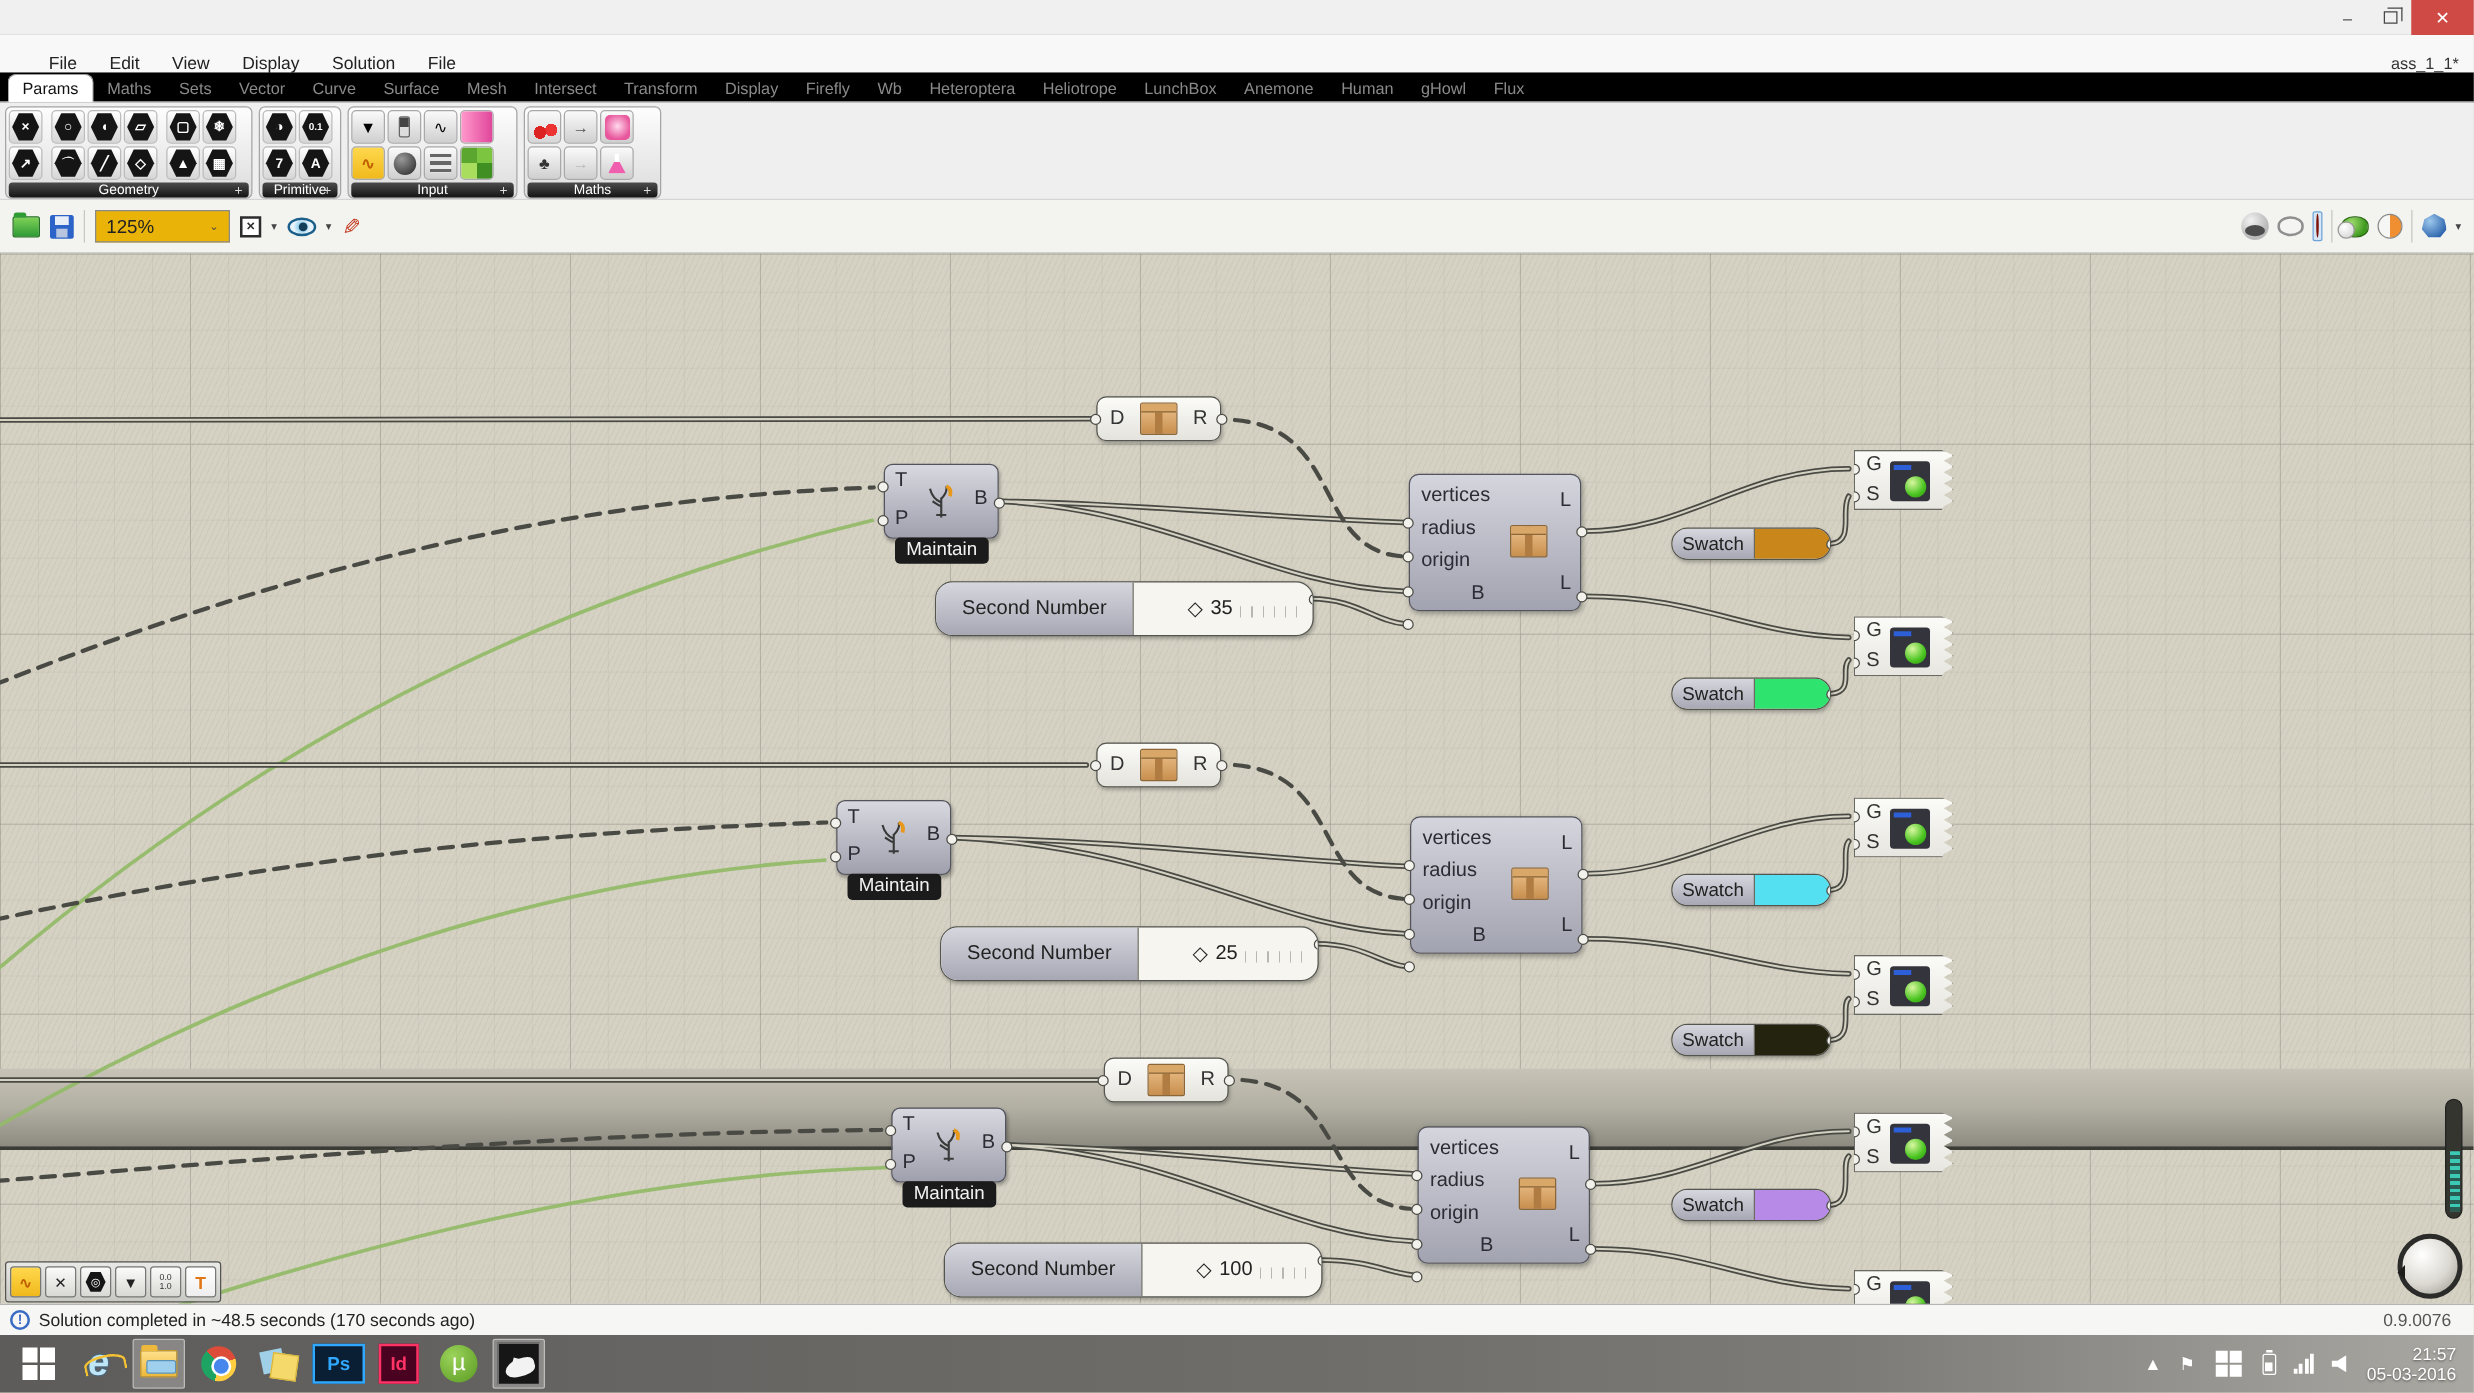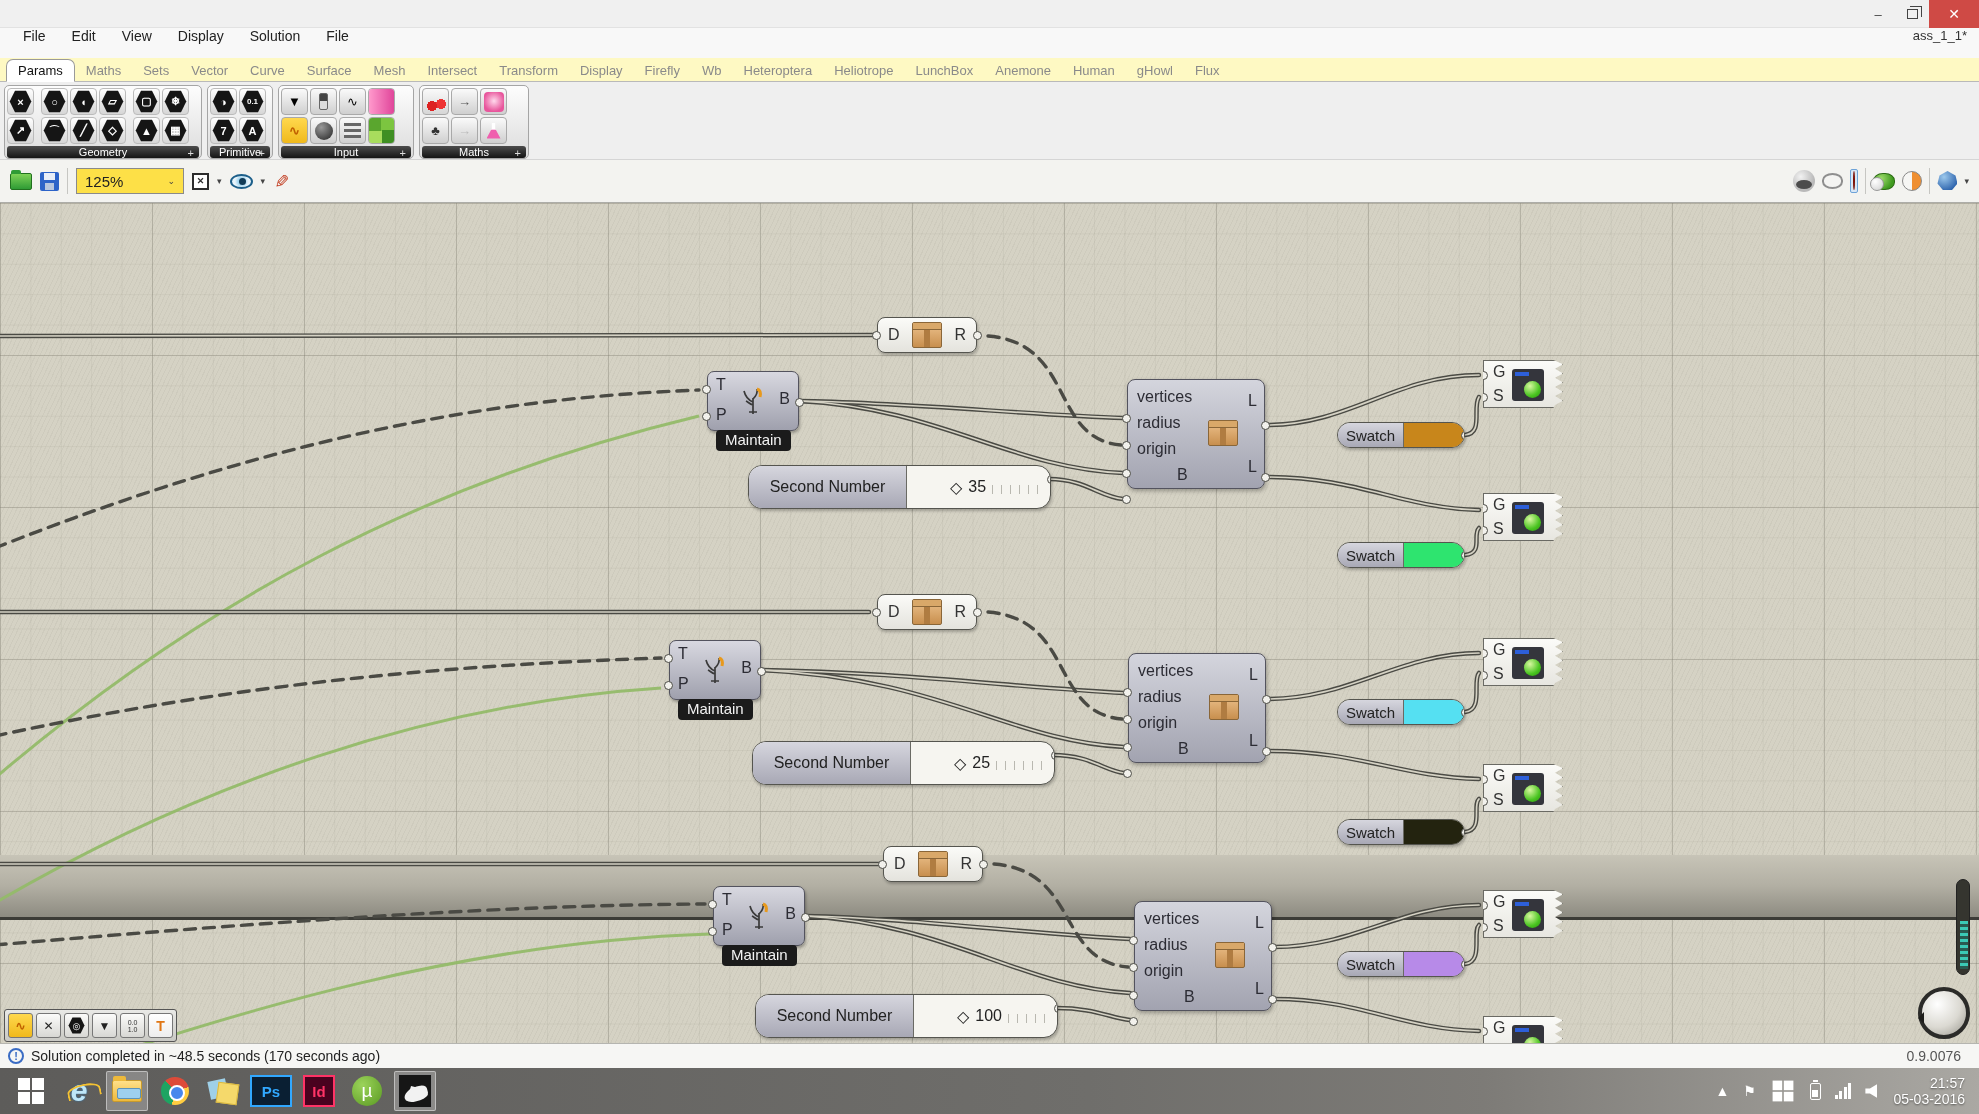--- a/index.html
+++ b/index.html
@@ -12,25 +12,25 @@
   .title { position:absolute; left:0; right:0; text-align:center; font-size:15px; color:#333; }
   .caption { position:absolute; right:0; top:0; height:28px; display:flex; }
   .cap-btn { width:34px; height:28px; display:flex; align-items:center; justify-content:center;
     font-size:13px; color:#444; }
   .cap-close { width:50px; background:#cf4a45; color:#fff; font-size:14px; }
   .max-glyph { width:11px; height:10px; border:1.5px solid #444; position:relative; background:#f0f0f0; }
   .max-glyph::before { content:""; position:absolute; left:2px; top:-4px; width:11px; height:10px;
     border:1.5px solid #444; border-bottom:none; border-left:none; }
 
   .menubar { position:absolute; left:0; top:28px; width:1979px; height:30px; background:#f8f8f8;
-    display:flex; align-items:flex-start; padding-left:10px; }
+    display:flex; align-items:flex-end; padding-left:26px; }
   .menu-item { padding:0 13px; font-size:14px; color:#222; }
   .doc-label { position:absolute; right:12px; font-size:13px; color:#333; }
 
-  .tabbar { position:absolute; left:0; top:58px; width:1979px; height:24px; background:#fef9c3;
+  .tabbar { position:absolute; left:0; top:58px; width:1979px; height:24px; background:#000000;
     display:flex; align-items:flex-end; padding-left:6px; border-bottom:1px solid #b9b9b9; }
   .tab { padding:3px 11px; font-size:13px; color:#8a8a8a; }
   .tab.active { background:#fff; border:1px solid #9a9a9a; border-bottom:1px solid #fff;
     border-radius:7px 7px 0 0; color:#111; margin-bottom:-1px; }
 
   
   .ribbon { position:absolute; left:0; top:82px; width:1979px; height:78px; background:#efefef;
     display:flex; gap:5px; padding:3px 0 0 4px; border-bottom:1px solid #d5d5d5; }
   .grp { border:1px solid #a5a5a5; border-radius:5px; background:linear-gradient(#fdfdfd,#dcdcdc);
     display:flex; flex-direction:column; padding:2px; }
@@ -65,21 +65,21 @@
   .cbar { position:absolute; left:0; top:160px; width:1979px; height:43px;
     background:linear-gradient(#fbfbf9,#ececе8),#f3f3f0; background-color:#f3f3f0;
     border-bottom:1px solid #adada8; display:flex; align-items:center; padding:0 10px; gap:8px; }
   .folder-open { width:22px; height:17px; background:linear-gradient(#7ed257,#2f9b35); border:1px solid #22701f;
     border-radius:2px; position:relative; }
   .folder-open::before { content:""; position:absolute; left:0; top:-4px; width:10px; height:4px;
     background:#2f9b35; border-radius:2px 2px 0 0; }
   .saveico { width:19px; height:19px; background:#2c63c8; border-radius:2px; position:relative; }
   .saveico::before { content:""; position:absolute; left:4px; top:1px; width:11px; height:7px; background:#e8eef8; }
   .saveico::after { content:""; position:absolute; left:5px; bottom:1px; width:9px; height:7px; background:#b7c6de; }
-  .zoombox { width:108px; height:26px; border:1px solid #8a8a8a; background:#fde047; display:flex;
+  .zoombox { width:108px; height:26px; border:1px solid #8a8a8a; background:#eab308; display:flex;
     align-items:center; padding:10px 8px; font-size:15px; color:#222; justify-content:space-between; }
   .extents { width:17px; height:17px; border:2px solid #2c2c2c; display:flex; align-items:center;
     justify-content:center; font-size:9px; color:#2c2c2c; font-weight:bold;
     background:linear-gradient(#fff,#fff); }
   .caret { font-size:9px; color:#444; }
   .eye { width:23px; height:15px; border:2px solid #1c5f8a; border-radius:50%;
     background:radial-gradient(circle,#9fd4ef 30%,#e8f4fb 60%); position:relative; }
   .eye::after { content:""; position:absolute; left:7px; top:2px; width:7px; height:7px; border-radius:50%;
     background:#123c58; }
   .brush { font-size:18px; color:#c23b1f; transform:rotate(90deg); }

